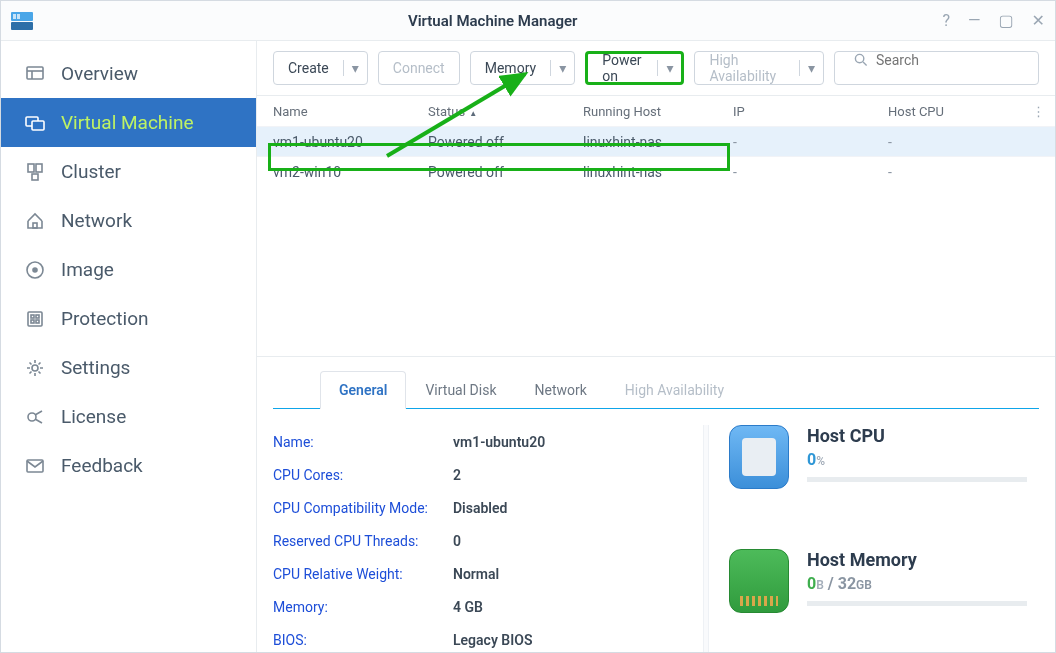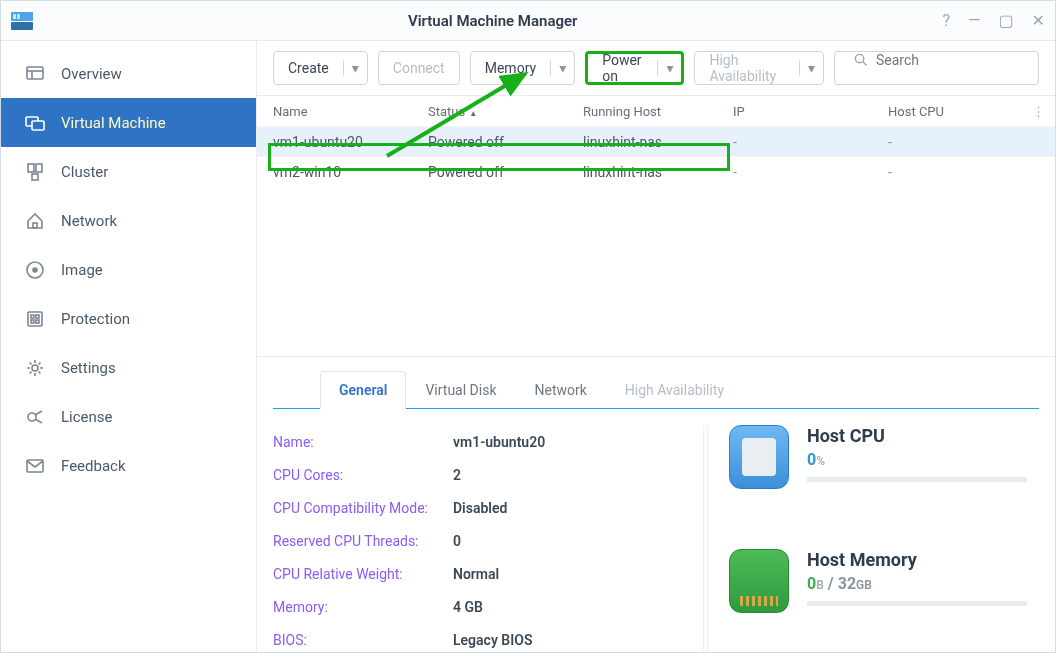--- a/index.html
+++ b/index.html
@@ -5,22 +5,22 @@
   * { box-sizing: border-box; margin: 0; padding: 0; font-family: -apple-system, BlinkMacSystemFont, "Segoe UI", Roboto, Helvetica, Arial, sans-serif; }
   body { background: #f5f7fa; width: 1056px; height: 653px; overflow: hidden; }
   .window { width: 1056px; height: 653px; background: #fff; display: flex; flex-direction: column; border: 1px solid #d5dbe2; }
   .titlebar { height: 40px; display: flex; align-items: center; border-bottom: 1px solid #e8ecef; background: #fbfcfd; padding: 17px 10px; }
   .titlebar .icon { width: 22px; height: 18px; margin-right: 10px; }
   .titlebar .title { flex: 1; text-align: center; font-weight: 600; color: #2d3c4e; font-size: 15px; }
   .titlebar .winbtns { display: flex; gap: 18px; color: #9aa6b3; font-size: 16px; }
   .winbtns span { cursor: pointer; }
   .body { flex: 1; display: flex; min-height: 0; }
   .sidebar { width: 256px; border-right: 1px solid #e8ecef; padding-top: 8px; }
-  .sidebar-item { display: flex; align-items: center; height: 49px; padding: 0 24px; color: #4a5a6a; font-size: 15px; cursor: pointer; gap: 16px; }
-  .sidebar-item.active { background: #2f73c4; color: #fef9c3; }
+  .sidebar-item { display: flex; align-items: center; height: 49px; padding: 0 24px; color: #4a5a6a; font-size: 19px; cursor: pointer; gap: 16px; }
+  .sidebar-item.active { background: #2f73c4; color: #bef264; }
   .sidebar-item .sicon { width: 20px; height: 20px; display: flex; align-items: center; justify-content: center; }
   .main { flex: 1; display: flex; flex-direction: column; min-width: 0; position: relative; }
   .toolbar { display: flex; align-items: center; padding: 10px 16px; gap: 10px; border-bottom: 1px solid #e8ecef; }
   .btn { height: 34px; display: flex; align-items: center; border: 1px solid #cfd6de; border-radius: 4px; background: #fff; color: #3b4856; font-size: 14px; cursor: pointer; }
   .btn .lbl { padding: 0 14px; }
   .btn .drop { border-left: 1px solid #cfd6de; padding: 0 8px; color: #8a95a2; display: flex; align-items: center; }
   .btn.disabled { color: #b5bec8; cursor: default; }
   .btn.hl { border: 3px solid #18b018; }
   .search { margin-left: auto; display: flex; align-items: flex-start; border: 1px solid #cfd6de; border-radius: 4px; height: 34px; padding: 0 19px; width: 205px; color: #a4aeba; gap: 8px; }
   .search input { border: none; outline: none; flex: 1; font-size: 14px; color: #3b4856; background: transparent; }
@@ -38,21 +38,21 @@
   .arrow { position: absolute; pointer-events: none; }
   .details { flex: 1; display: flex; min-height: 0; border-top: 1px solid #e8ecef; margin-top: auto; }
   .details-inner { flex: 1; display: flex; flex-direction: column; padding: 0 16px; min-height: 0; }
   .tabs { display: flex; gap: 0; border-bottom: 1px solid #0ea5e9; padding-top: 14px; padding-left: 47px; }
   .tab { padding: 10px 18px; font-size: 14px; color: #6e7884; cursor: pointer; border: 1px solid transparent; border-bottom: none; }
   .tab.active { color: #2f73c4; font-weight: 600; border: 1px solid #e0e4ea; border-bottom: 1px solid #fff; border-radius: 4px 4px 0 0; background: #fff; margin-bottom: -1px; }
   .tab.disabled { color: #b5bec8; }
   .detail-body { flex: 1; display: flex; gap: 20px; padding-top: 16px; min-height: 0; overflow: hidden; }
   .props { flex: 1; min-width: 0; overflow-y: auto; }
   .prop { display: flex; height: 33px; align-items: center; font-size: 14px; }
-  .prop .k { width: 180px; color: #8b5cf6; }
+  .prop .k { width: 180px; color: #1d4ed8; }
   .prop .v { color: #3b4856; font-weight: 600; }
   .meters { width: 310px; display: flex; flex-direction: column; gap: 60px; padding-right: 12px; }
   .meter { display: flex; gap: 18px; align-items: flex-start; }
   .meter-icon { width: 64px; height: 64px; border-radius: 12px; }
   .cpu-icon { background: linear-gradient(#6fb8f4,#3c8fd9); border: 1px solid #2b7bc9; position: relative; }
   .cpu-icon::after { content:""; position:absolute; inset: 12px; background:#e9eef3; border-radius: 4px;}
   .mem-icon { background: linear-gradient(#4dbb5a,#309b3d); border: 1px solid #278a33; position:relative; }
   .mem-icon::after { content:""; position:absolute; left:10px; right:10px; bottom:6px; height:10px; background:repeating-linear-gradient(90deg,#d8a74a,#d8a74a 3px,transparent 3px,transparent 6px); }
   .meter-text .mtitle { font-size: 18px; font-weight: 700; color: #2d3c4e; margin-bottom: 4px; }
   .meter-text .mval { font-size: 16px; font-weight: 700; }

